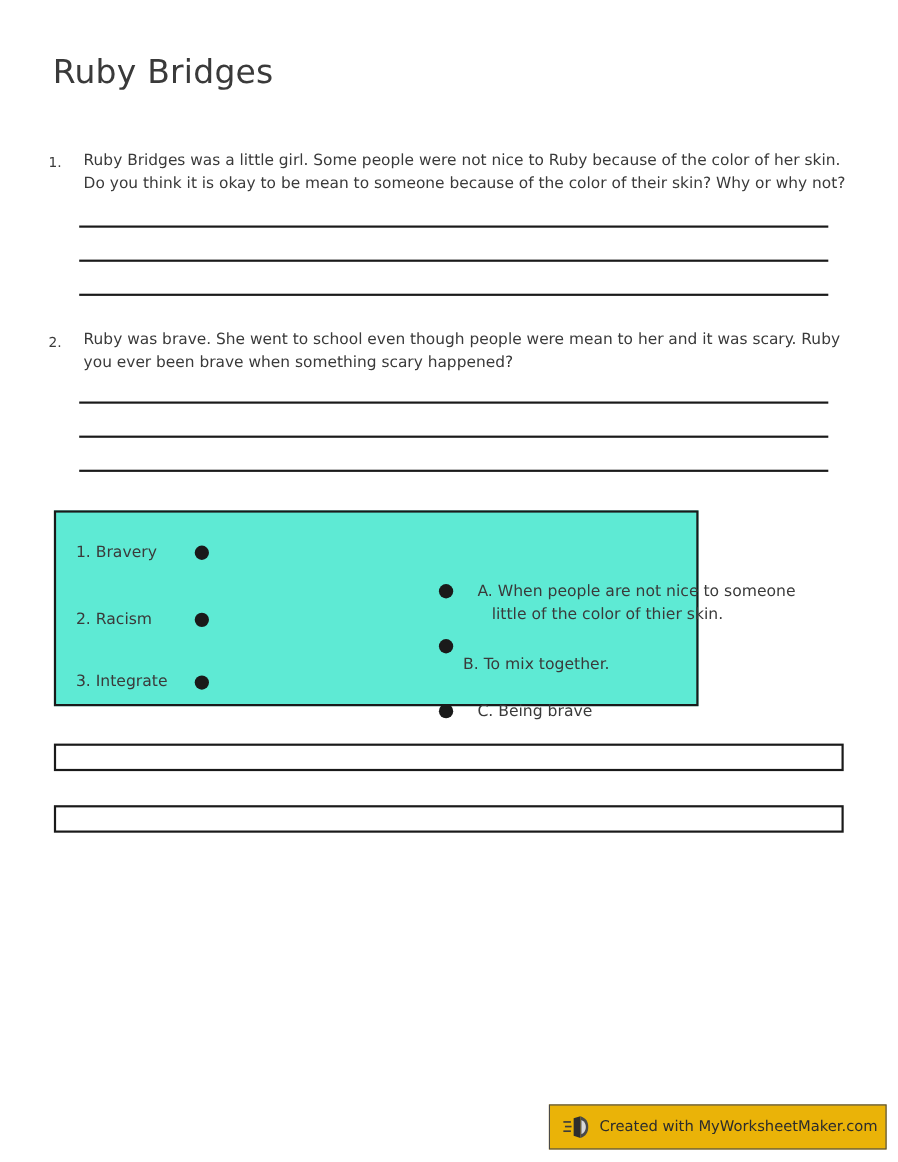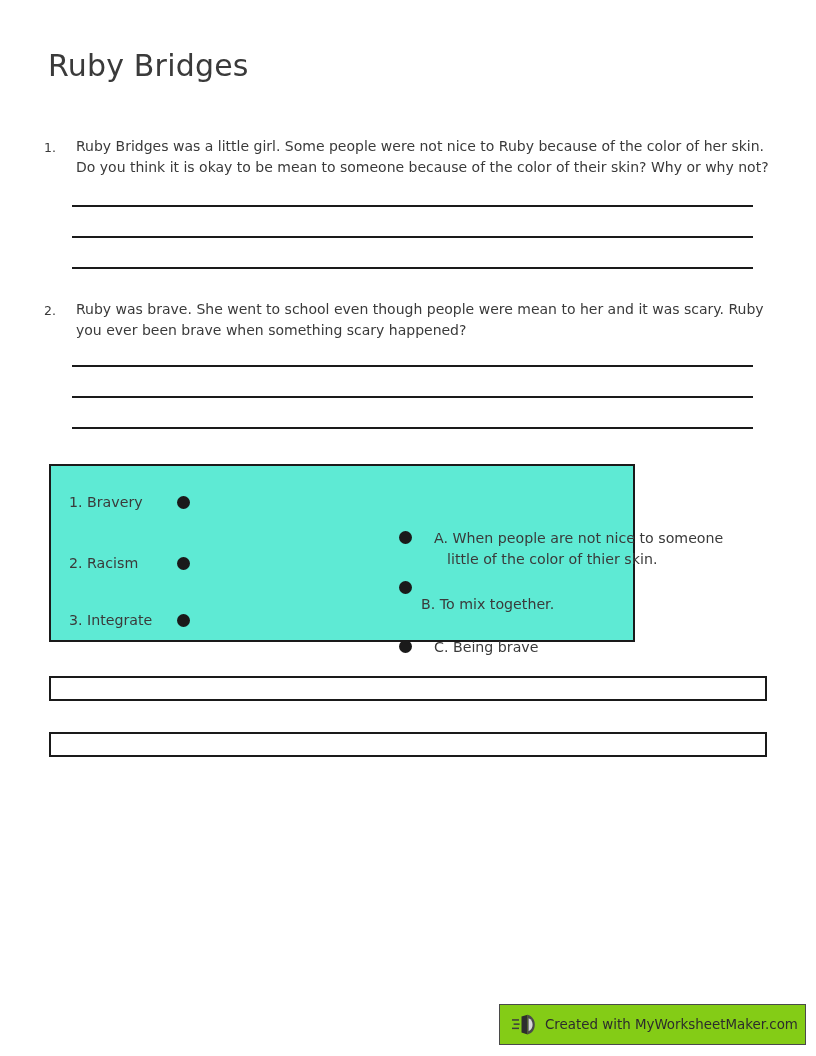--- a/index.html
+++ b/index.html
@@ -157,21 +157,21 @@
 
   
   .footer-badge {
     position: absolute;
     left: 499px;
     top: 1004px;
     width: 307px;
     height: 41px;
     border: 1.5px solid #4a4a4a;
     box-sizing: border-box;
-    background: #84cc16;
+    background: #eab308;
     display: flex;
     align-items: center;
     padding-left: 12px;
   }
   .footer-logo {
     width: 26px;
     height: 24px;
     flex: 0 0 26px;
     position: relative;
     margin-right: 7px;

